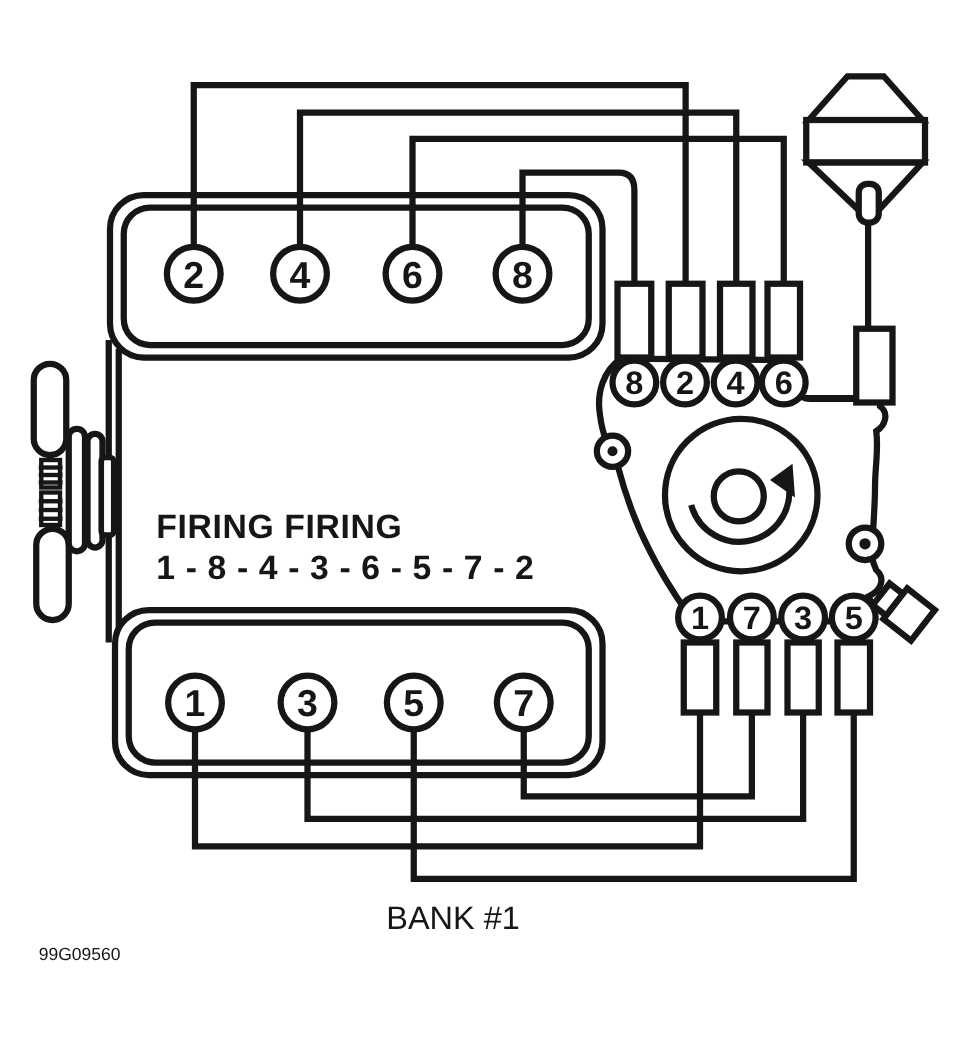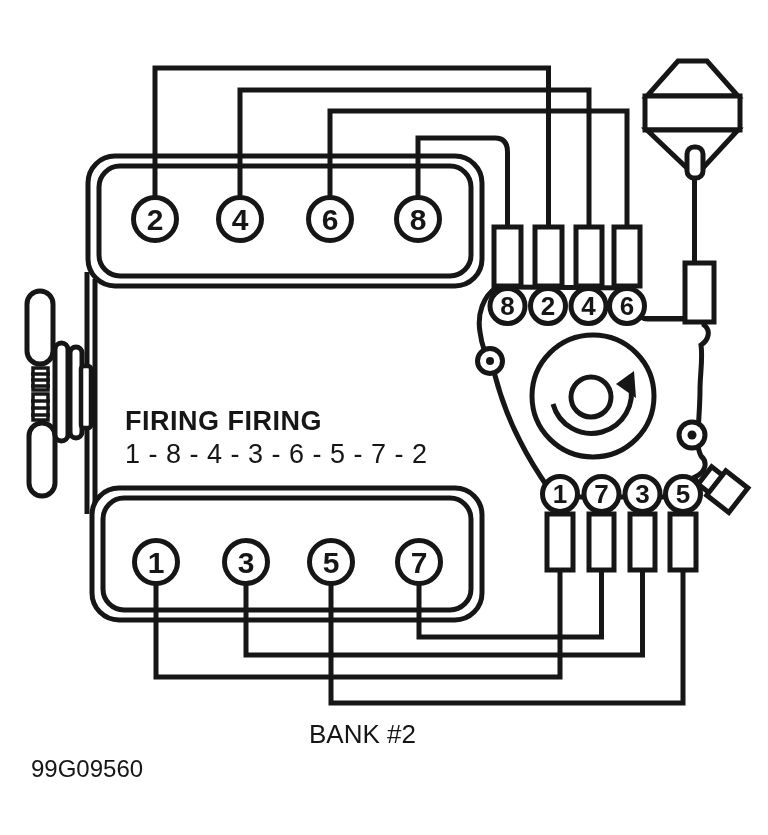--- a/index.html
+++ b/index.html
@@ -11,23 +11,23 @@
   .ink-stroke{stroke:#161616;fill:none;}
   .ink-fill-white{stroke:#161616;fill:#ffffff;}
   .digit{
     font-family:"Liberation Sans","DejaVu Sans",sans-serif;
     font-weight:bold;fill:#161616;text-anchor:middle;
   }
   .digit-large{font-size:30px;}
   .digit-small{font-size:26px;}
   .label{position:absolute;color:#161616;white-space:nowrap;}
   .label-title{left:125px;top:406px;font-size:27px;font-weight:bold;letter-spacing:0.5px;}
-  .label-seq{left:125px;top:439px;font-size:27px;font-weight:normal;letter-spacing:0.5px;}
+  .label-seq{left:125px;top:439px;font-size:27px;font-weight:bold;letter-spacing:0.5px;}
   .label-bank{left:309px;top:719px;font-size:26px;font-weight:normal;}
-  .label-code{left:31px;top:755px;font-size:24px;font-weight:normal;}
+  .label-code{left:31px;top:755px;font-size:14px;font-weight:normal;}
 </style>
 </head>
 <body>
 
 <div id="stage">
 
   <svg id="lineart" width="768" height="835" viewBox="0 0 768 835">
 
     <g class="ink-stroke" stroke-width="5">
       <line x1="87" y1="272" x2="87" y2="514"></line>
@@ -180,16 +180,16 @@
       <circle class="ink-fill-white" stroke-width="5" cx="419" cy="562" r="21.5"></circle>
       <text class="digit digit-large" x="156" y="573">1</text>
       <text class="digit digit-large" x="246" y="573">3</text>
       <text class="digit digit-large" x="331" y="573">5</text>
       <text class="digit digit-large" x="419" y="573">7</text>
     </g>
   </svg>
 
   <div class="label label-title">FIRING FIRING</div>
   <div class="label label-seq">1 - 8 - 4 - 3 - 6 - 5 - 7 - 2</div>
-  <div class="label label-bank">BANK #2</div>
+  <div class="label label-bank">BANK #1</div>
   <div class="label label-code">99G09560</div>
 
 </div>
 
 </body></html>

